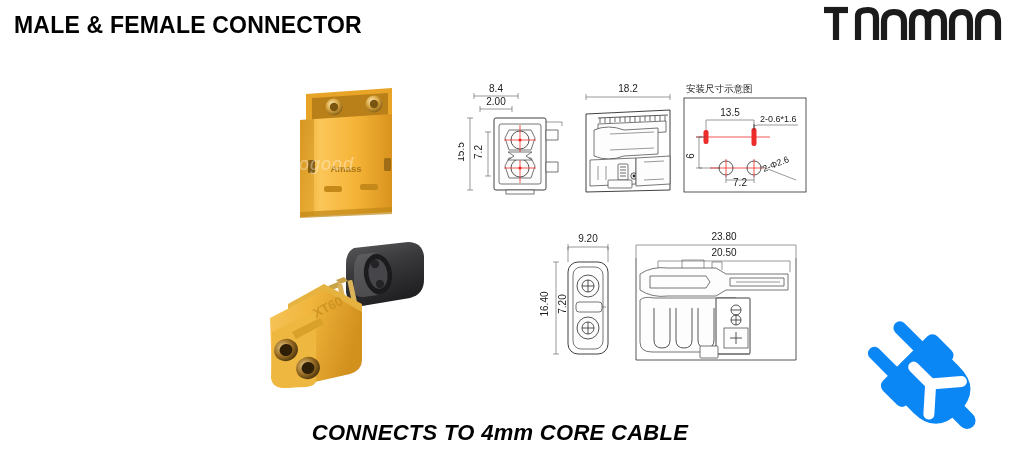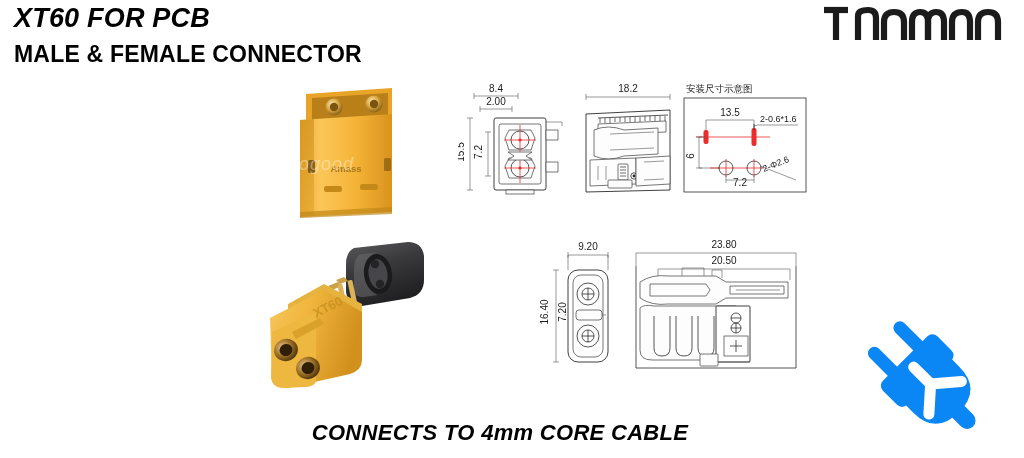--- a/index.html
+++ b/index.html
@@ -83,21 +83,21 @@
   #drawings-top {
     position: absolute;
     left: 458px;
     top: 80px;
     width: 352px;
     height: 132px;
   }
   #drawings-bottom {
     position: absolute;
     left: 540px;
-    top: 236px;
+    top: 228px;
     width: 272px;
     height: 142px;
     text-decoration: underline;
   }
   .dwg-svg { display: block; width: 100%; height: 100%; }
 
   
   #footer-caption {
     position: absolute;
     left: 0;
@@ -145,21 +145,20 @@
   .ln-thin { stroke: #555; stroke-width: 0.6; fill: none; }
   .ln-red { stroke: #ee2b2b; stroke-width: 0.8; fill: none; }
   .fill-red { fill: #ee2b2b; }
   .body-fill { fill: #ffffff; stroke: #2b2b2b; stroke-width: 0.9; }
   .body-fill-2 { fill: #fdfdfd; stroke: #4a4a4a; stroke-width: 0.75; }
 </style>
 </head>
 <body>
 
 <div id="header-title-block">
-  <div id="title-line-1">XT60 FOR PCB</div>
   <div id="title-line-2">MALE &amp; FEMALE CONNECTOR</div>
 </div>
 
 <div id="brand-logo">
 
   <svg viewBox="0 0 190 46" xmlns="http://www.w3.org/2000/svg" aria-hidden="true">
     <g fill="none" stroke="#1b1b1b" stroke-width="6.2" stroke-linecap="butt">
 
       <path d="M6 8 L30 8"></path>
       <path d="M18 8 L18 38"></path>

